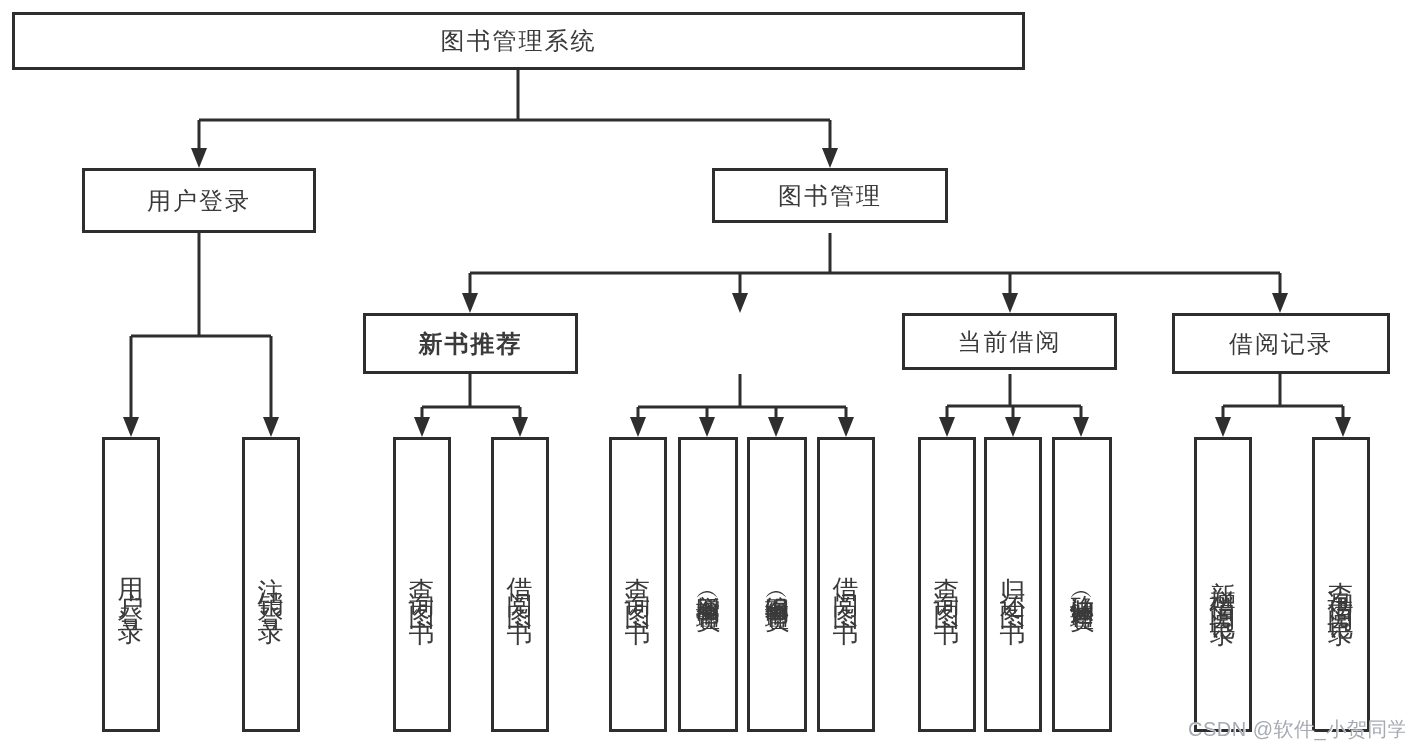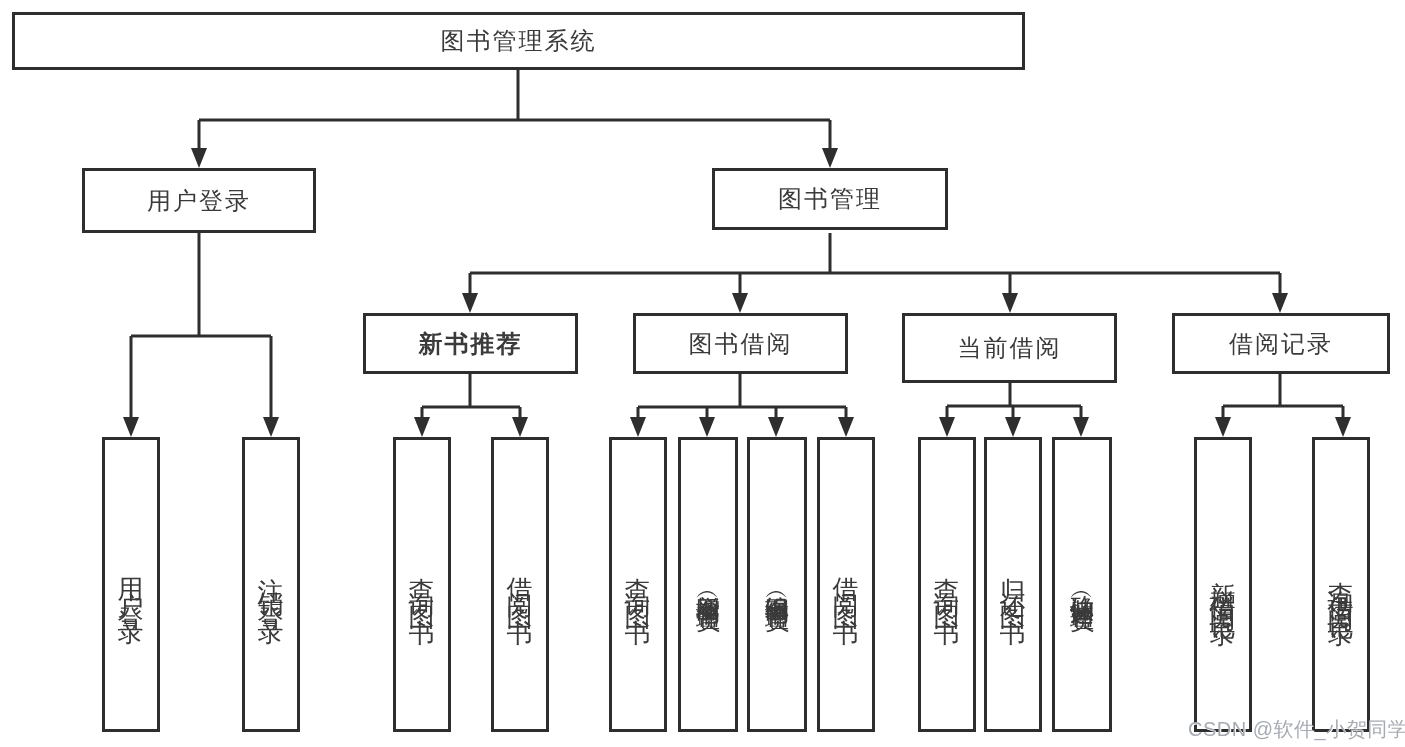--- a/index.html
+++ b/index.html
@@ -95,25 +95,24 @@
       <polygon points="1005,417 1021,417 1013,437"></polygon>
       <polygon points="1073,417 1089,417 1081,437"></polygon>
       <polygon points="1215,417 1231,417 1223,437"></polygon>
       <polygon points="1335,417 1351,417 1343,437"></polygon>
     </g>
   </svg>
 
   <div class="node hbox" style="left:12px; top:12px; width:1013px; height:58px;">图书管理系统</div>
 
   <div class="node hbox" style="left:82px; top:168px; width:234px; height:65px;">用户登录</div>
-  <div class="node hbox" style="left:712px; top:168px; width:236px; height:62px;">图书管理</div>
+  <div class="node hbox" style="left:712px; top:168px; width:236px; height:55px;">图书管理</div>
 
   <div class="node hbox" style="left:363px; top:313px; width:215px; height:61px;font-weight:bold;">新书推荐</div>
-  <div class="node hbox" style="left:633px; top:313px; width:215px; height:61px;">图书借阅</div>
-  <div class="node hbox" style="left:902px; top:313px; width:215px; height:70px;">当前借阅</div>
+  <div class="node hbox" style="left:902px; top:313px; width:215px; height:57px;">当前借阅</div>
   <div class="node hbox" style="left:1172px; top:313px; width:218px; height:61px;">借阅记录</div>
 
   <div class="node vbox" style="left:102px; top:437px; width:58px; height:295px;">用户登录</div>
   <div class="node vbox" style="left:242px; top:437px; width:58px; height:295px;">注销登录</div>
 
   <div class="node vbox" style="left:393px; top:437px; width:58px; height:295px;">查询图书</div>
   <div class="node vbox" style="left:491px; top:437px; width:58px; height:295px;">借阅图书</div>
 
   <div class="node vbox" style="left:609px; top:437px; width:58px; height:295px;">查询图书</div>
   <div class="node vbox len9" style="left:678px; top:437px; width:60px; height:295px;">新增图书（管理员）</div>

